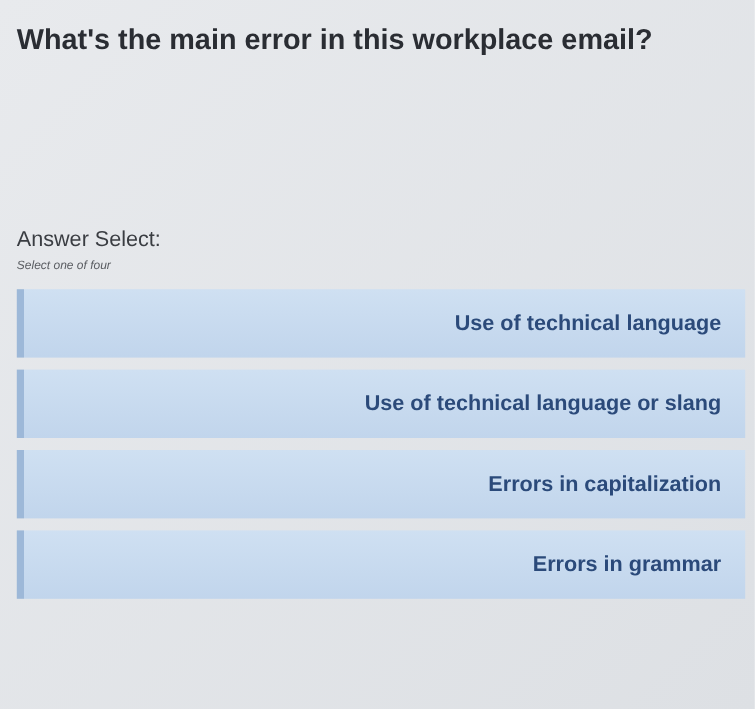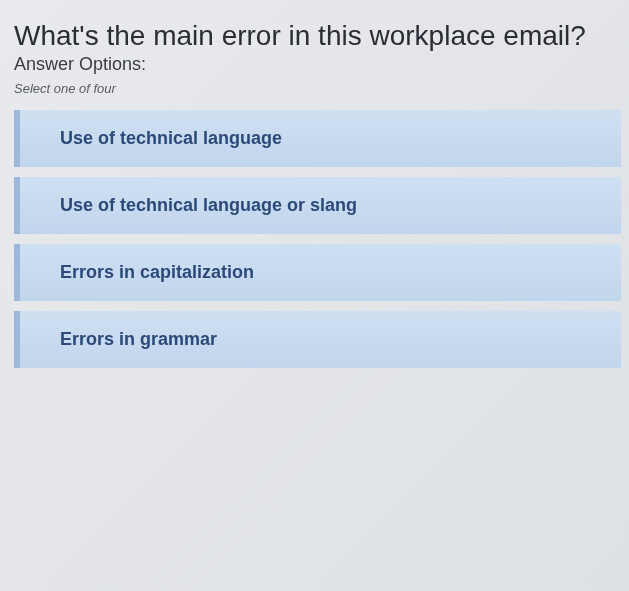--- a/index.html
+++ b/index.html
@@ -9,60 +9,62 @@
     }
     body {
       width: 629px;
       height: 591px;
       background: linear-gradient(135deg, #e8eaed 0%, #dde0e4 100%);
       font-family: -apple-system, BlinkMacSystemFont, 'Segoe UI', Arial, sans-serif;
       padding: 18px 8px 18px 14px;
       overflow: hidden;
     }
     .question-title {
-      font-size: 28px;
-      font-weight: 400;
+      font-size: 24px;
+      font-weight: 700;
       color: #2a2d33;
+      margin-bottom: 140px;
       line-height: 1.3;
     }
     .section-label {
       font-size: 18px;
       color: #3a3d42;
       font-weight: 400;
       margin-bottom: 6px;
     }
     .section-hint {
-      font-size: 13px;
+      font-size: 10px;
       color: #5a5d62;
       font-style: italic;
       font-weight: 300;
       margin-bottom: 14px;
     }
     .options-container {
       display: flex;
       flex-direction: column;
       gap: 10px;
+      text-align: right;
     }
     .option {
       background: linear-gradient(180deg, #cfe0f2 0%, #c1d5ec 100%);
       border-left: 6px solid #9db8d8;
       padding: 18px 20px 18px 40px;
       font-size: 18px;
       font-weight: 600;
       color: #2b4a7a;
       cursor: pointer;
       transition: background 0.15s;
     }
   </style>
 </head>
 <body>
 
 <h1 class="question-title">What's the main error in this workplace email?</h1>
 
-<div class="section-label">Answer Options:</div>
+<div class="section-label">Answer Select:</div>
 
 <div class="section-hint">Select one of four</div>
 
 <div class="options-container">
 
   <div class="option">
     <span>Use of technical language</span>
   </div>
 
   <div class="option">

